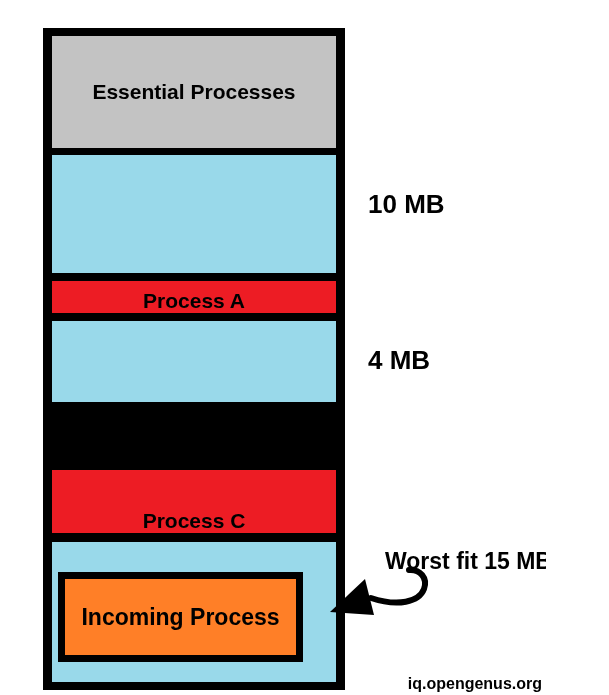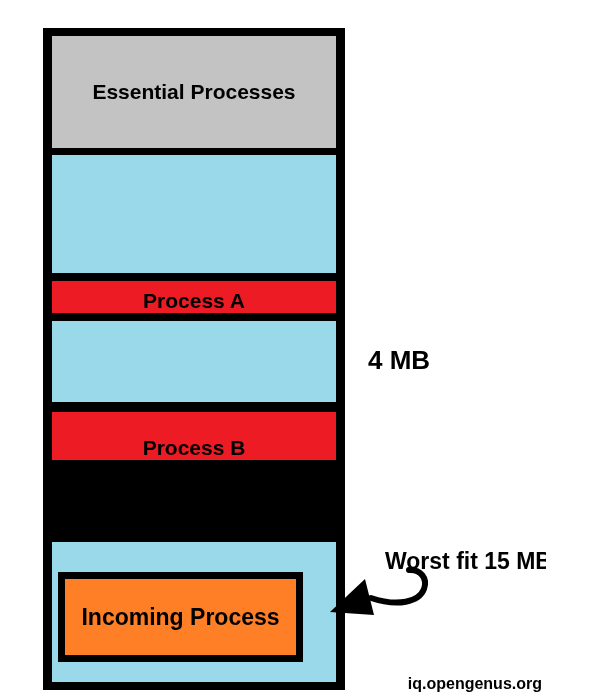--- a/index.html
+++ b/index.html
@@ -106,33 +106,34 @@
     </div>
 
     <div class="block free blk-free10"></div>
 
     <div class="block allocated blk-proc-a">
       <span>Process A</span>
     </div>
 
     <div class="block free blk-free8"></div>
 
-    <div class="block allocated blk-proc-b">
-      <span>Process B</span>
+
+    <div class="block allocated blk-proc-c">
+      <span>Process C</span>
     </div>
-
 
     <div class="block free blk-free-bottom"></div>
 
     <div class="incoming-box">
       <span>Incoming Process</span>
     </div>
 
   </div>
 
+  <div class="annotation anno-10mb">10 MB</div>
 
   <div class="annotation anno-8mb">4 MB</div>
 
   <div class="annotation anno-worst-fit">Worst fit 15 MB</div>
 
   <svg class="arrow-overlay" viewBox="0 0 609 695" xmlns="http://www.w3.org/2000/svg">
     <path d="M 409,570 C 420,569 428,578 424,589 C 419,602 398,607 371,598" fill="none" stroke="var(--color-border, #000)" stroke-width="6" stroke-linecap="round"></path>
     <polygon points="330,612 365,579 374,615" fill="var(--color-border, #000)"></polygon>
   </svg>
 

